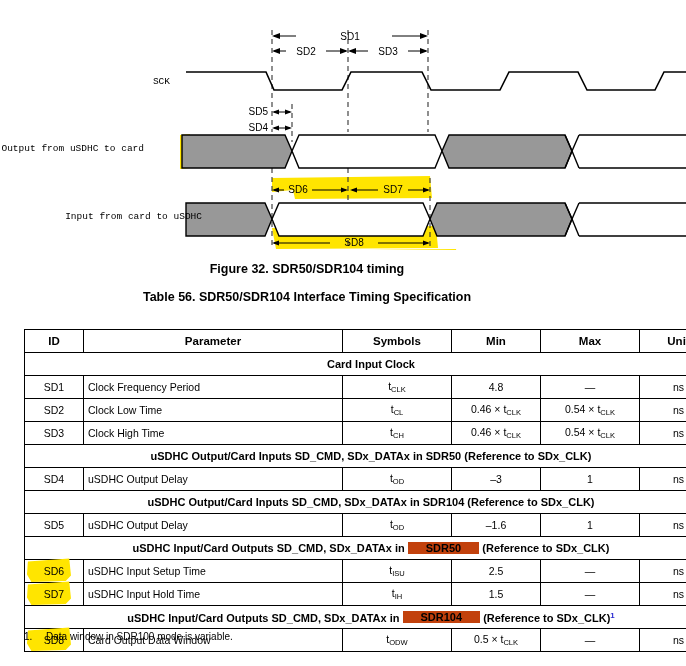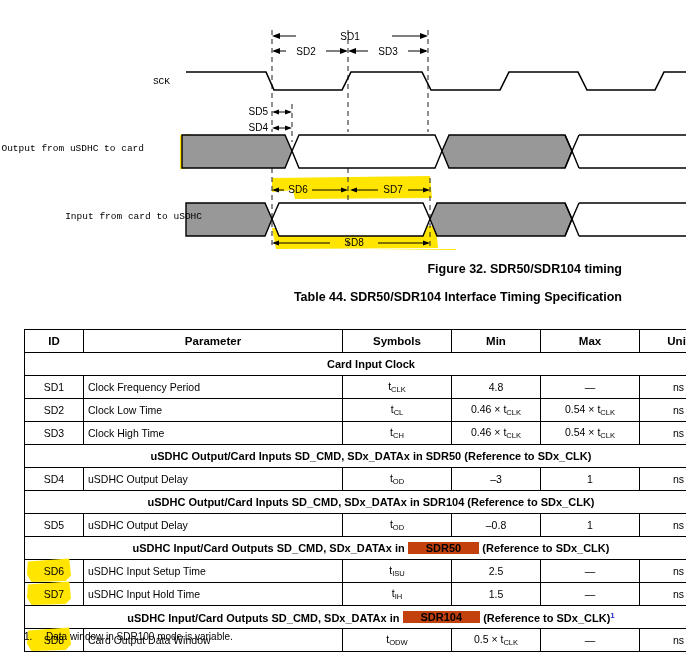--- a/index.html
+++ b/index.html
@@ -31,24 +31,23 @@
     text-align: right;
     white-space: nowrap;
     color: #000;
     font-family: Liberation Mono, monospace;
   }
 
   
   .caption {
     position: absolute;
     width: 614px;
-    text-align: right;
+    text-align: center;
     font-weight: bold;
     color: #000;
-    padding-left: 8px;
   }
   #figure-caption {
     top: 262px;
     font-size: 12.5px;
   }
   #table-caption {
     top: 290px;
     font-size: 12.5px;
   }
 
@@ -237,21 +236,21 @@
     </g>
     <g fill="#000">
       <polygon points="272,243 279,240.5 279,245.5"></polygon>
       <polygon points="430,243 423,240.5 423,245.5"></polygon>
     </g>
     <text x="354" y="246" font-size="10" font-family="Liberation Sans, sans-serif" text-anchor="middle">SD8</text>
   </svg>
 </div>
 
 <div class="caption" id="figure-caption">Figure 32. SDR50/SDR104 timing</div>
-<div class="caption" id="table-caption">Table 44.   SDR50/SDR104 Interface Timing Specification</div>
+<div class="caption" id="table-caption">Table 56.   SDR50/SDR104 Interface Timing Specification</div>
 
 <div id="spec-table-wrap">
   <table class="spec">
     <thead>
       <tr>
         <th style="width:50px">ID</th>
         <th style="width:250px">Parameter</th>
         <th style="width:100px">Symbols</th>
         <th style="width:80px">Min</th>
         <th style="width:90px">Max</th>
@@ -297,21 +296,21 @@
           <td class="c-max">1</td>
           <td class="c-unit">ns</td>
         </tr>
         <tr>
           <td class="section" colspan="6">uSDHC Output/Card Inputs SD_CMD, SDx_DATAx in SDR104 (Reference to SDx_CLK)</td>
         </tr>
         <tr>
           <td class="c-id"><span class="id-text">SD5</span></td>
           <td class="c-param">uSDHC Output Delay</td>
           <td class="c-sym">t<sub>OD</sub></td>
-          <td class="c-min">–0.8</td>
+          <td class="c-min">–1.6</td>
           <td class="c-max">1</td>
           <td class="c-unit">ns</td>
         </tr>
         <tr>
           <td class="section" colspan="6">uSDHC Input/Card Outputs SD_CMD, SDx_DATAx in <span class="hl">SDR50</span> (Reference to SDx_CLK)</td>
         </tr>
         <tr>
           <td class="c-id"><span class="mark-id"></span><span class="id-text">SD6</span></td>
           <td class="c-param">uSDHC Input Setup Time</td>
           <td class="c-sym">t<sub>ISU</sub></td>

